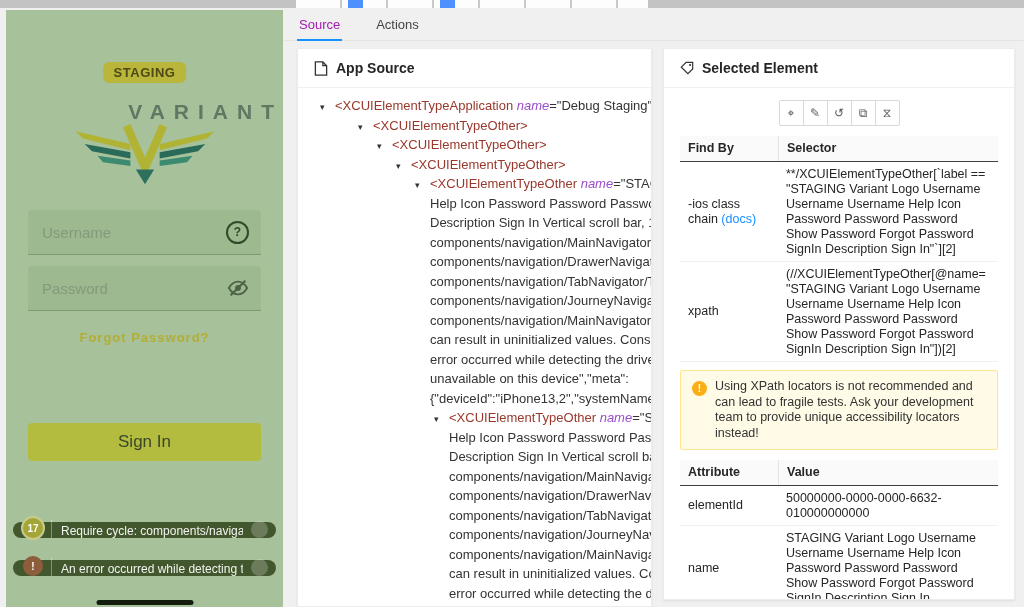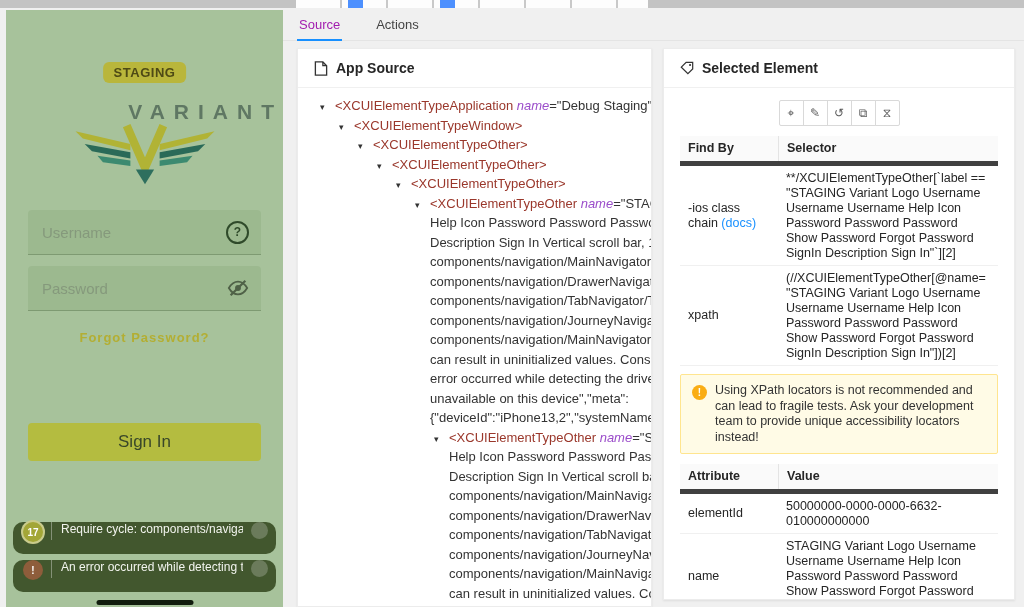--- a/index.html
+++ b/index.html
@@ -21,22 +21,22 @@
   .bird{position:absolute;top:112px;left:50%;transform:translateX(-50%)}
   .field{position:absolute;left:22px;width:233px;height:44px;background:#9cb98f;
        border-bottom:1px solid #7e9a72;border-radius:4px 4px 0 0;display:flex;align-items:center}
   .field .ph{flex:1;padding-left:14px;color:#85997c;font-size:15px}
   .help-circ{width:19px;height:19px;border:2px solid #2f4a2a;border-radius:50%;color:#2f4a2a;
        font-size:12px;font-weight:bold;display:flex;align-items:center;justify-content:center;margin-right:12px}
   .forgot{position:absolute;top:320px;width:100%;text-align:center;color:#b3ae33;font-weight:bold;
        font-size:13px;letter-spacing:1px}
   .signin{position:absolute;left:22px;top:413px;width:233px;height:38px;background:#b4bc40;border-radius:4px;
        color:#394729;font-size:17px;display:flex;align-items:center;justify-content:center}
-  .toast{position:absolute;left:7px;width:263px;height:32px;background:#42572e;border-radius:10px;
-       display:flex;align-items:flex-start;color:#f2f4ee;font-size:12px}
+  .toast{position:absolute;left:7px;width:263px;height:16px;background:#42572e;border-radius:10px;
+       display:flex;align-items:flex-end;color:#f2f4ee;font-size:12px}
   .toast .badge{width:20px;height:20px;border-radius:50%;margin:0 8px 0 10px;color:#fff;font-size:10px;
        font-weight:bold;display:flex;align-items:center;justify-content:center;flex:none}
   .badge-cycle{background:#a3a637;box-shadow:0 0 0 2px #c9cb8c}
   .badge-error{background:#8e5d3b}
   .toast .vdiv{width:1px;height:18px;background:rgba(255,255,255,.35);margin-right:9px;flex:none}
   .toast .msg{flex:1;white-space:nowrap;overflow:hidden}
   .toast .close-circ{width:17px;height:17px;border-radius:50%;background:#64795280;
        background:rgba(255,255,255,.22);margin:0 8px;flex:none}
   .home-bar{position:absolute;left:50%;transform:translateX(-50%);top:590px;width:97px;height:5px;
        background:#121d0e;border-radius:3px}
@@ -64,21 +64,21 @@
   .attr{color:#9b4dca;font-style:italic}
 
   
   .btn-group{display:flex;justify-content:center;margin:12px 0 10px}
   .abtn{width:23px;height:24px;border:1px solid #d9d9d9;background:#fff;margin-left:-1px;
        display:flex;align-items:center;justify-content:center;font-size:12px;color:#595959;cursor:default}
   .abtn:first-child{border-radius:2px 0 0 2px;margin-left:0}
   .abtn:last-child{border-radius:0 2px 2px 0}
 
   .tbl{margin:0 16px;font-size:12.5px;color:#262626;border:0}
-  .tbl .hrow{display:flex;background:#fafafa;border-bottom:5px solid #404040;font-weight:bold}
+  .tbl .hrow{display:flex;background:#fafafa;border-bottom:1px solid #404040;font-weight:bold}
   .tbl .hrow .c1{border-right:1px solid #e4e4e4}
   .tbl .row{display:flex;border-bottom:1px solid #f0f0f0}
   .c1{width:82px;flex:none;padding:4.5px 8px;line-height:15px;align-self:center}
   .hrow .c1,.hrow .c2{align-self:auto;padding:5px 8px}
   .c2{flex:1;padding:4.5px 8px;line-height:15px;word-break:break-word}
   .docs-link{color:#1890ff}
 
   .warn-box{margin:8px 16px;background:#fffbe6;border:1px solid #ffe58f;border-radius:2px;
        padding:8px 10px 8px 34px;position:relative;font-size:12.5px;line-height:15.5px;color:#333}
   .warn-ico{position:absolute;left:11px;top:10px;width:15px;height:15px;border-radius:50%;background:#faad14;
@@ -153,21 +153,20 @@
 <div class="card" id="src-card">
   <div class="card-head">
     <svg width="14" height="15" viewBox="0 0 14 16">
       <path d="M1,1 H9 L13,5 V15 H1 Z" fill="none" stroke="#333" stroke-width="1.4"></path>
       <path d="M9,1 V5 H13" fill="none" stroke="#333" stroke-width="1.4"></path>
     </svg>
     <span>App Source</span>
   </div>
   <div class="tree" id="tree">
       <div class="tline" style="padding-left: 22px;"><span class="caret">▾</span><span class="tag">&lt;XCUIElementTypeApplication</span><span class="attr"> name</span><span>="Debug Staging"&gt;</span></div>
-      <div class="tline" style="padding-left: 41px;"><span class="caret">▾</span><span class="tag">&lt;XCUIElementTypeWindow&gt;</span></div>
       <div class="tline" style="padding-left: 60px;"><span class="caret">▾</span><span class="tag">&lt;XCUIElementTypeOther&gt;</span></div>
       <div class="tline" style="padding-left: 79px;"><span class="caret">▾</span><span class="tag">&lt;XCUIElementTypeOther&gt;</span></div>
       <div class="tline" style="padding-left: 98px;"><span class="caret">▾</span><span class="tag">&lt;XCUIElementTypeOther&gt;</span></div>
       <div class="tline" style="padding-left: 117px;"><span class="caret">▾</span><span class="tag">&lt;XCUIElementTypeOther</span><span class="attr"> name</span><span>="STAGING Variant Log</span></div>
       <div class="tline" style="padding-left: 132px;">Help Icon Password Password Password Show Passwo</div>
       <div class="tline" style="padding-left: 132px;">Description Sign In Vertical scroll bar, 1 page Horizont</div>
       <div class="tline" style="padding-left: 132px;">components/navigation/MainNavigator/MainNavigator.</div>
       <div class="tline" style="padding-left: 132px;">components/navigation/DrawerNavigator/DrawerNavig</div>
       <div class="tline" style="padding-left: 132px;">components/navigation/TabNavigator/TabNavigator.ts</div>
       <div class="tline" style="padding-left: 132px;">components/navigation/JourneyNavigator/JourneyNav</div>

